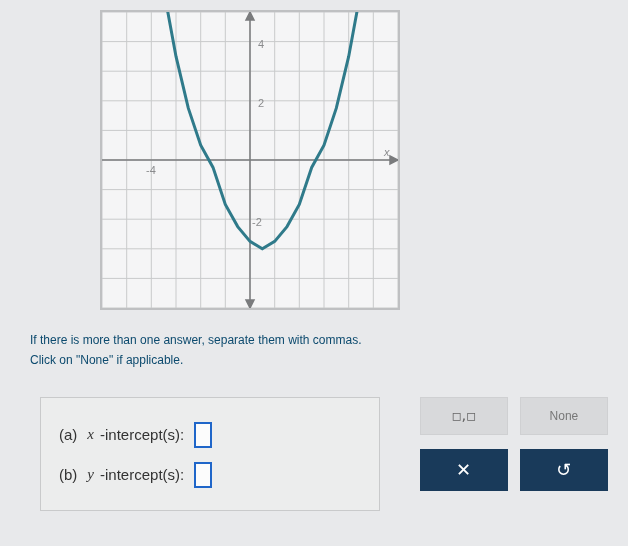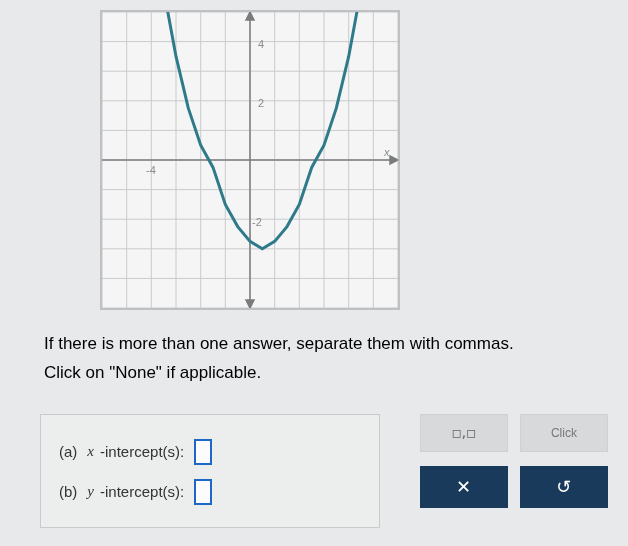--- a/index.html
+++ b/index.html
@@ -16,24 +16,24 @@
     margin-bottom: 20px;
   }
   .graph-frame {
     width: 300px;
     height: 300px;
     border: 2px solid #bfc0c2;
     background: #f5f5f6;
     box-sizing: border-box;
   }
   .instr {
-    font-size: 17px;
+    font-size: 12px;
     line-height: 1.7;
-    margin: 18px 0 26px 24px;
-    color: #000000;
+    margin: 18px 0 26px 10px;
+    color: #0c4a6e;
   }
   .bottom-row {
     display: flex;
     gap: 40px;
     margin-left: 20px;
     align-items: flex-start;
   }
   .answer-box {
     border: 1px solid #c9cacb;
     padding: 18px 22px 18px 18px;
@@ -174,21 +174,21 @@
       <span class="entry"></span>
     </div>
   </div>
 
   <div class="tool-panel">
     <div class="tool-row1">
       <div class="tool-btn">
         <span class="ord-pair-icon">□,□</span>
       </div>
       <div class="tool-btn">
-        <span>Click</span>
+        <span>None</span>
       </div>
     </div>
     <div class="tool-row2">
       <div class="dark-btn">
         <span>✕</span>
       </div>
       <div class="dark-btn">
         <span>↺</span>
       </div>
     </div>

